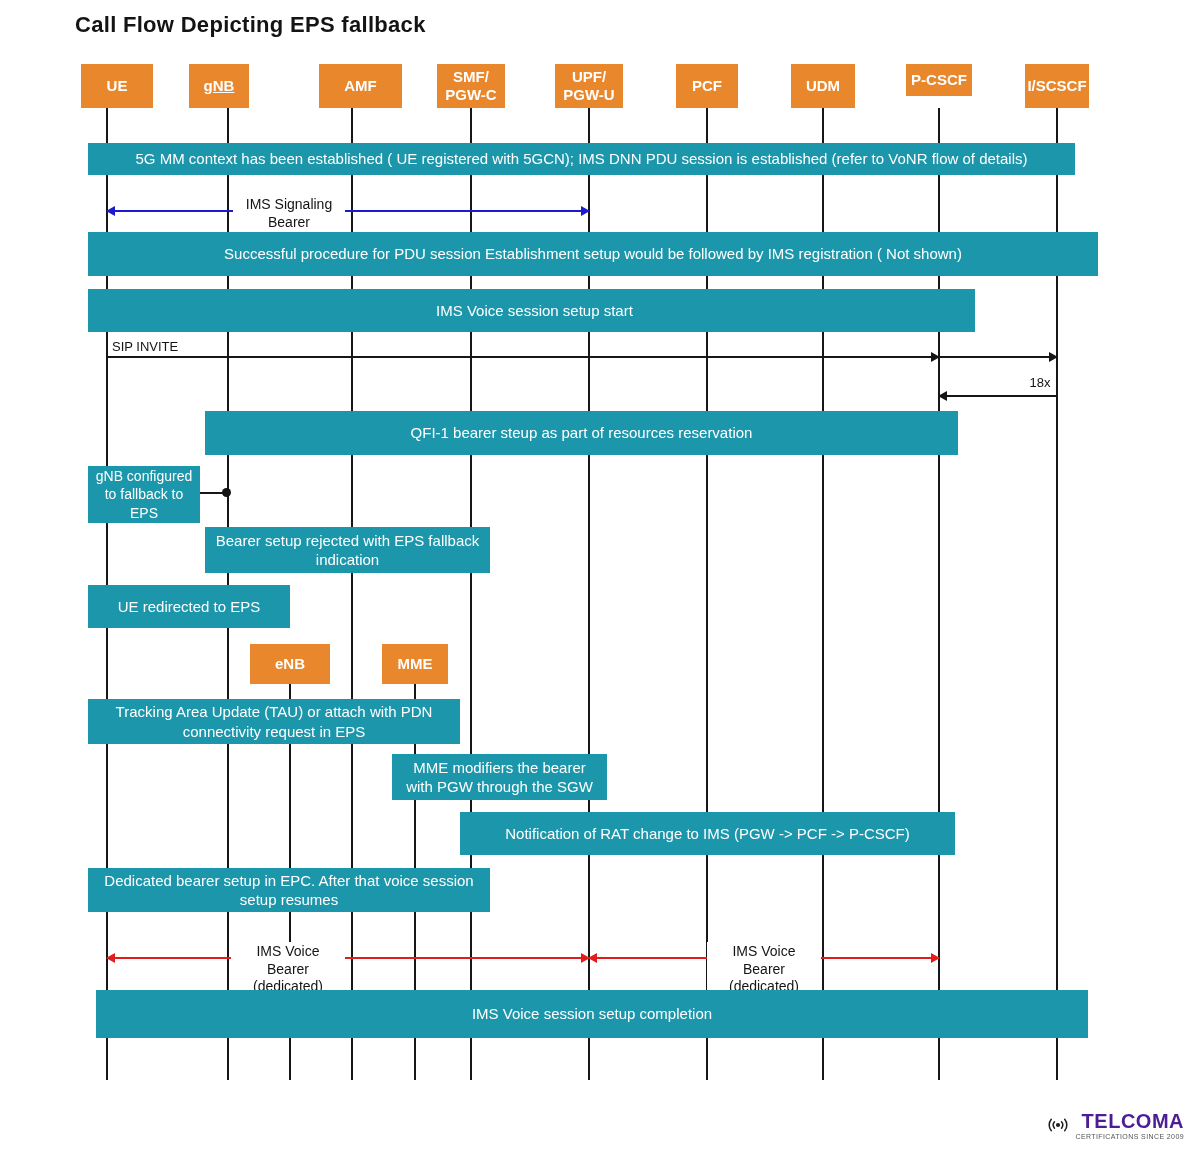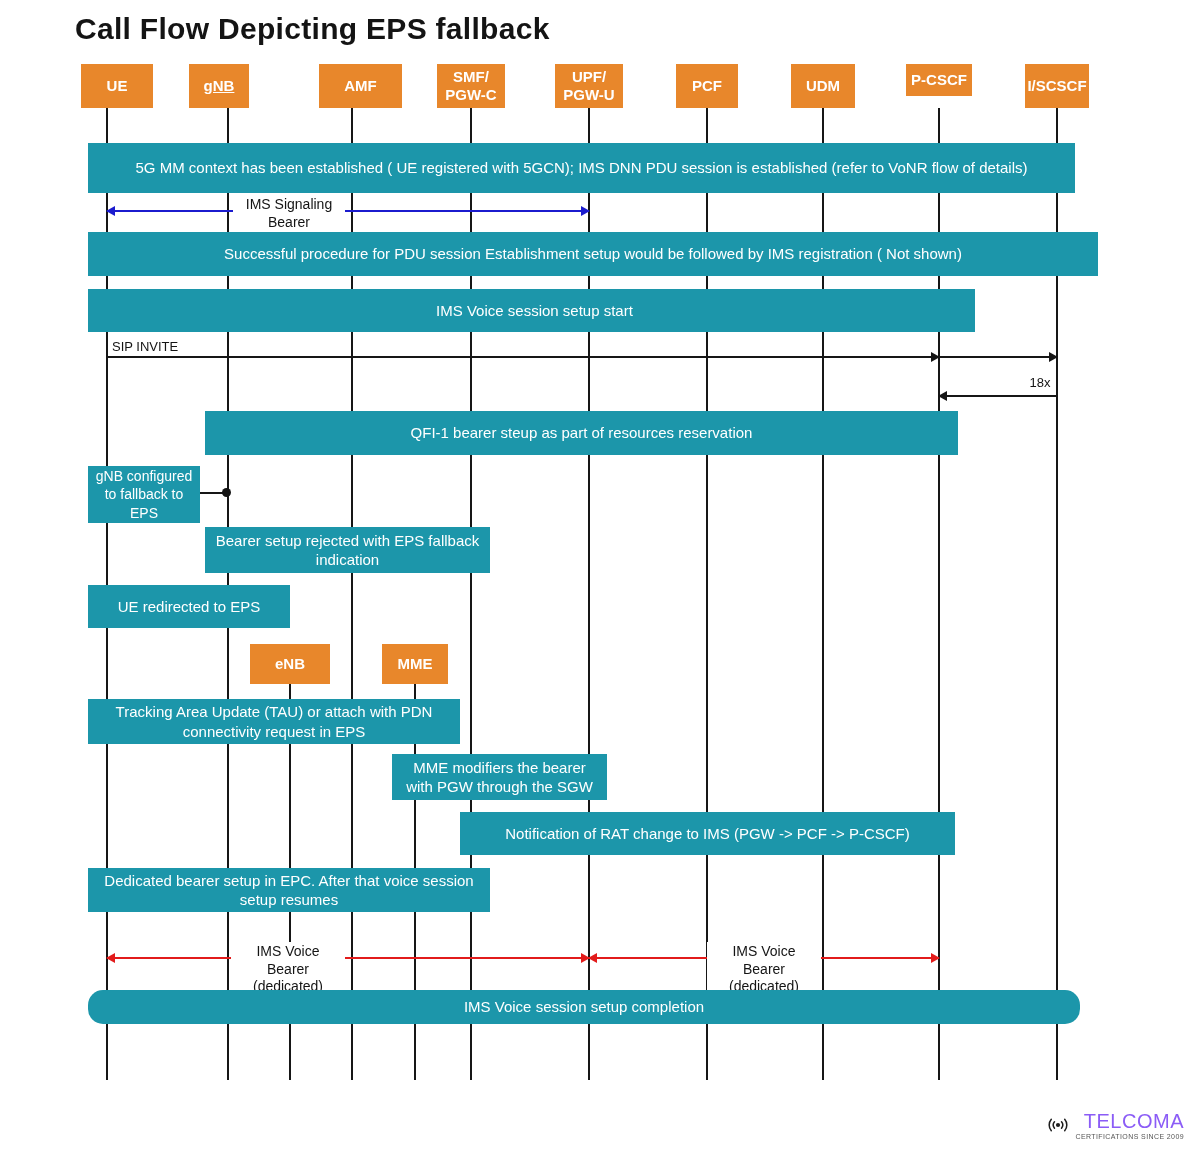--- a/index.html
+++ b/index.html
@@ -1,19 +1,19 @@
 <!DOCTYPE html>
 <html><head>
 <meta charset="utf-8">
 <style>
   html,body { margin:0; padding:0; background:#ffffff; }
   body { font-family:"Liberation Sans", sans-serif; }
   #canvas { position:relative; width:1200px; height:1149px; background:#ffffff; overflow:hidden; }
 
-  .title { position:absolute; left:75px; top:12px; font-size:30px; font-weight:700; color:#141414; letter-spacing:0.3px; }
+  .title { position:absolute; left:75px; top:12px; font-size:22px; font-weight:700; color:#141414; letter-spacing:0.3px; }
 
   .lifeline { position:absolute; width:2px; background:#161616; }
 
   .actor {
     position:absolute; background:#E8872B; color:#ffffff; font-weight:600;
     display:flex; align-items:center; justify-content:center; text-align:center;
     font-size:15px; line-height:1.2; white-space:pre-line; box-sizing:border-box;
   }
 
   .banner {
@@ -43,21 +43,21 @@
     position:absolute; background:#ffffff; color:#141414; font-size:14px;
     text-align:center; white-space:pre-line; line-height:1.25; padding:1px 4px; box-sizing:border-box;
   }
   .mlabel.plain { background:transparent; font-size:13px; }
 
   .dot { position:absolute; width:9px; height:9px; border-radius:50%; background:#141414; }
 
   .logo { position:absolute; right:16px; bottom:8px; display:flex; align-items:center; }
   .logo-icon { margin-right:4px; margin-top:4px; }
   .logo-texts { display:flex; flex-direction:column; align-items:flex-end; }
-  .logo-brand { font-size:20px; font-weight:400; color:#8b5cf6; letter-spacing:0.5px; line-height:1; }
+  .logo-brand { font-size:20px; font-weight:700; color:#4c1d95; letter-spacing:0.5px; line-height:1; }
   .logo-tagline { font-size:7px; color:#555555; letter-spacing:0.4px; margin-top:2px; }
 </style>
 </head>
 <body>
 
 <div id="canvas">
 
   <div class="title">Call Flow Depicting EPS fallback</div>
 
   <div class="lifeline" style="left:106px; top:108px; height:972px;"></div>
@@ -78,21 +78,21 @@
   <div class="actor" style="left:319px; top:64px; width:83px; height:44px;">AMF</div>
   <div class="actor" style="left:437px; top:64px; width:68px; height:44px;">SMF/
 PGW-C</div>
   <div class="actor" style="left:555px; top:64px; width:68px; height:44px;">UPF/
 PGW-U</div>
   <div class="actor" style="left:676px; top:64px; width:62px; height:44px;">PCF</div>
   <div class="actor" style="left:791px; top:64px; width:64px; height:44px;">UDM</div>
   <div class="actor" style="left:906px; top:64px; width:66px; height:32px;">P-CSCF</div>
   <div class="actor" style="left:1025px;top:64px; width:64px; height:44px;">I/SCSCF</div>
 
-  <div class="banner" style="left:88px; top:143px; width:987px; height:50px;">5G MM context has been established ( UE registered with 5GCN); IMS DNN PDU session is established (refer to VoNR flow of details)</div>
+  <div class="banner" style="left:88px; top:143px; width:987px; height:32px;">5G MM context has been established ( UE registered with 5GCN); IMS DNN PDU session is established (refer to VoNR flow of details)</div>
 
   <div class="line blue" style="left:107px; top:210px; width:482px;">
     <div class="ah l blue"></div>
     <div class="ah r blue"></div>
   </div>
   <div class="mlabel" style="left:233px; top:195px; width:112px;">IMS Signaling
 Bearer</div>
 
   <div class="banner" style="left:88px; top:232px; width:1010px; height:44px;">Successful procedure for PDU session Establishment setup would be followed by IMS registration ( Not shown)</div>
 
@@ -138,21 +138,21 @@
   </div>
   <div class="line red" style="left:589px; top:957px; width:350px;">
     <div class="ah l red"></div>
     <div class="ah r red"></div>
   </div>
   <div class="mlabel" style="left:231px; top:942px; width:114px;">IMS Voice Bearer
 (dedicated)</div>
   <div class="mlabel" style="left:707px; top:942px; width:114px;">IMS Voice Bearer
 (dedicated)</div>
 
-  <div class="banner" style="left:88px; top:990px; width:992px; height:34px;border-radius:15px;">IMS Voice session setup completion</div>
+  <div class="banner" style="left:96px; top:990px; width:992px; height:48px;">IMS Voice session setup completion</div>
 
   <div class="logo">
     <span class="logo-icon">
       <svg width="26" height="24" viewBox="0 0 26 24" fill="none">
         <circle cx="13" cy="12" r="2.1" fill="#1d1d1d"></circle>
         <path d="M9.5 8.8 A5 5 0 0 0 9.5 15.2" stroke="#1d1d1d" stroke-width="1.5" fill="none" stroke-linecap="round"></path>
         <path d="M6.3 6.2 A9 9 0 0 0 6.3 17.8" stroke="#1d1d1d" stroke-width="1.5" fill="none" stroke-linecap="round"></path>
         <path d="M16.5 8.8 A5 5 0 0 1 16.5 15.2" stroke="#1d1d1d" stroke-width="1.5" fill="none" stroke-linecap="round"></path>
         <path d="M19.7 6.2 A9 9 0 0 1 19.7 17.8" stroke="#1d1d1d" stroke-width="1.5" fill="none" stroke-linecap="round"></path>
       </svg>

